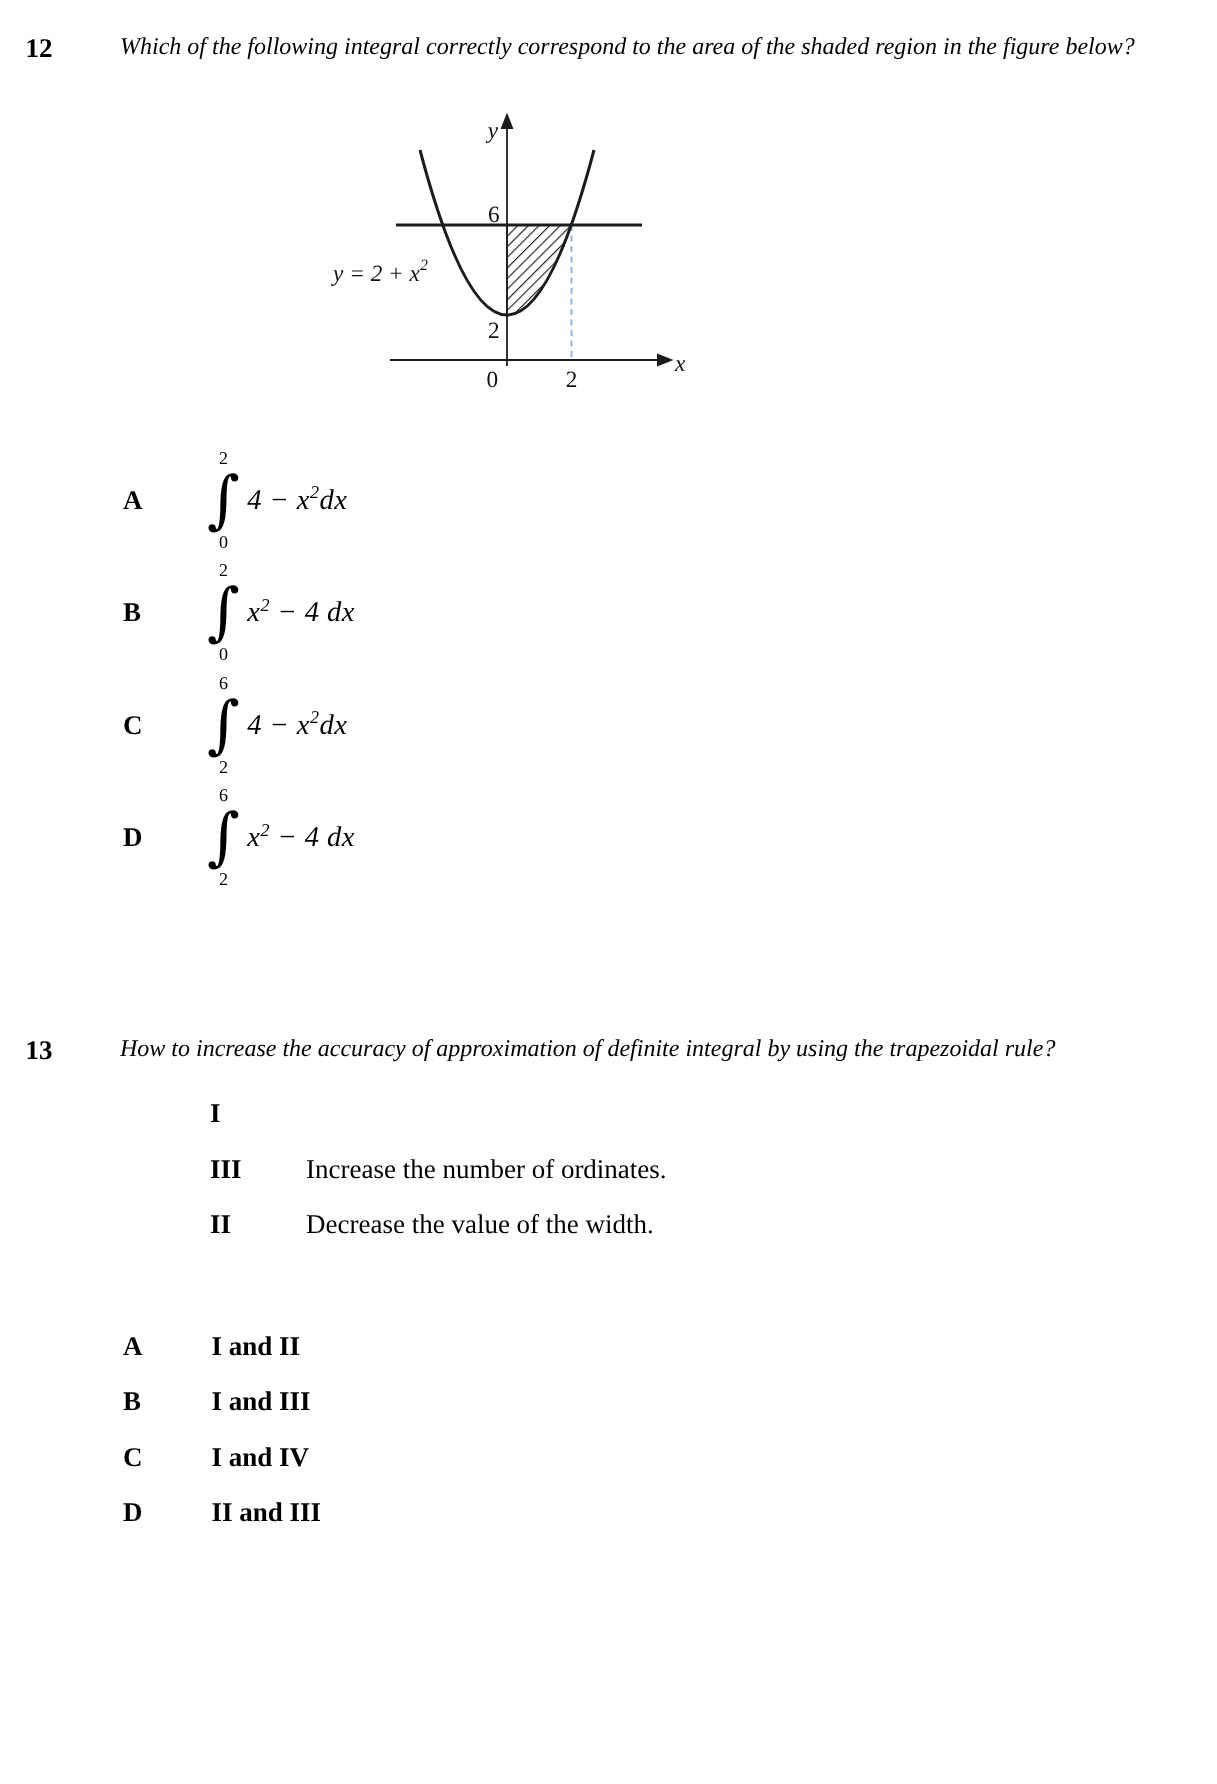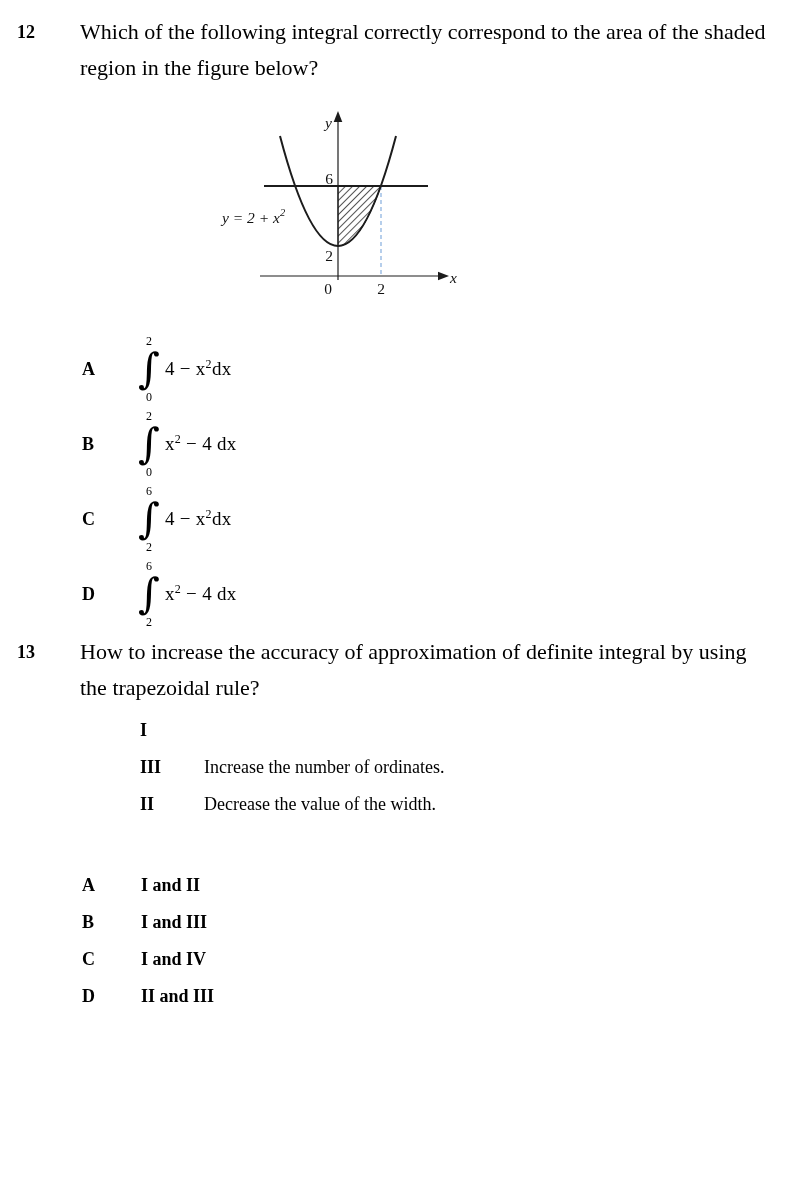--- a/index.html
+++ b/index.html
@@ -12,44 +12,44 @@
     overflow: hidden;
   }
   .page { width: 811px; height: 1154px; padding: 14px 0 0 17px; }
 
   .question { display: flex; align-items: flex-start; }
   .q-num {
     flex: 0 0 63px; width: 63px;
     font-weight: bold; font-size: 18px; line-height: 36px;
   }
   .q-body { width: 714px; }
-  .q-text { font-size: 22px; line-height: 36px; max-width: 697px; }
+  .q-text { font-size: 16px; line-height: 36px; max-width: 697px; font-style: italic; }
 
   
   .figure-wrap { margin: 20px 0 0 140px; width: 262px; height: 200px; }
   .fig-svg text { font-family: "Liberation Serif", serif; font-size: 15.5px; fill: #111; }
   .fig-svg text.it { font-style: italic; }
 
   
   .int-options { margin-top: 28px; }
   .int-row { display: flex; align-items: center; height: 70px; margin-bottom: 5px; }
   .opt-label { font-weight: bold; font-size: 18px; }
   .int-row .opt-label { flex: 0 0 58px; width: 58px; padding-left: 2px; }
   .int-col { display: flex; flex-direction: column; align-items: center; }
   .int-limit { font-size: 12px; line-height: 12px; font-style: normal; }
   .int-sign {
     font-size: 42px; line-height: 44px;
     font-family: "DejaVu Serif", "DejaVu Sans", serif;
     font-style: normal;
   }
-  .int-expr { font-size: 19px; margin-left: 5px; letter-spacing: 0.3px; }
+  .int-expr { font-size: 19px; font-style: italic; margin-left: 5px; letter-spacing: 0.3px; }
   .int-expr sup { font-size: 12px; vertical-align: super; }
 
   
-  .q13 { }
+  .q13 { margin-top: 84px; }
   .statements { margin: 6px 0 0 60px; }
   .stmt { display: flex; font-size: 18px; line-height: 37px; }
   .stmt-numeral { flex: 0 0 64px; width: 64px; font-weight: bold; }
 
   .txt-options { margin-top: 44px; }
   .txt-row { display: flex; font-size: 18px; line-height: 37px; font-weight: bold; }
   .txt-row .opt-label { flex: 0 0 61px; width: 61px; padding-left: 2px; }
 </style>
 </head>
 <body>

